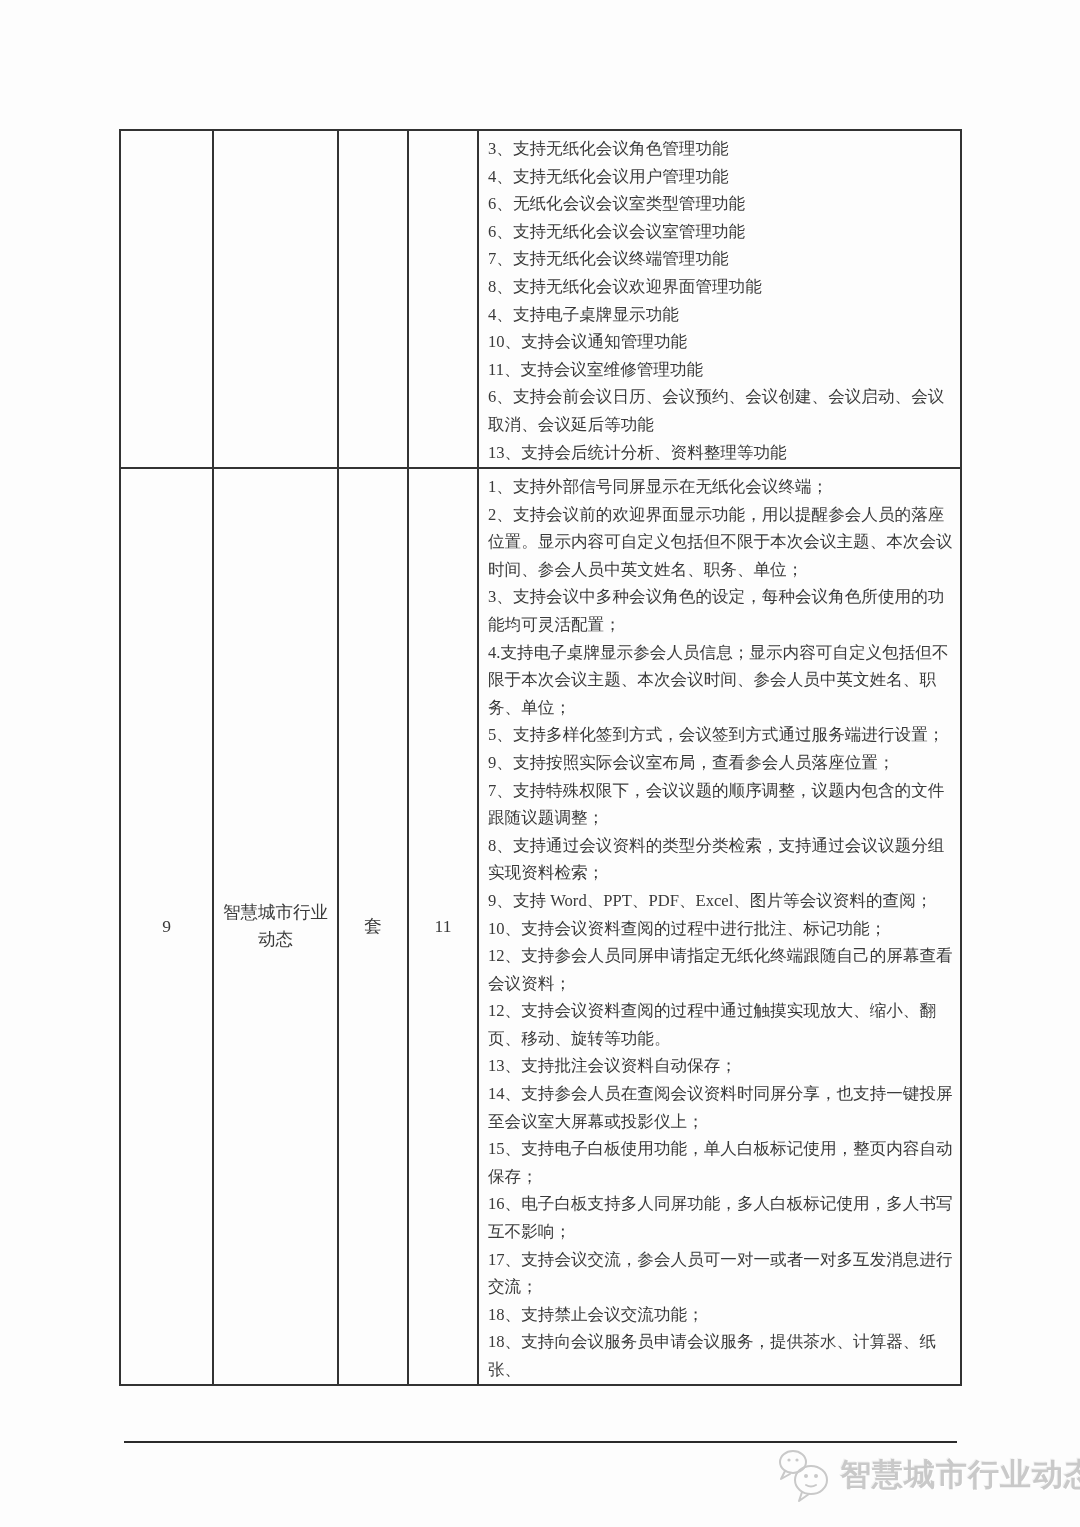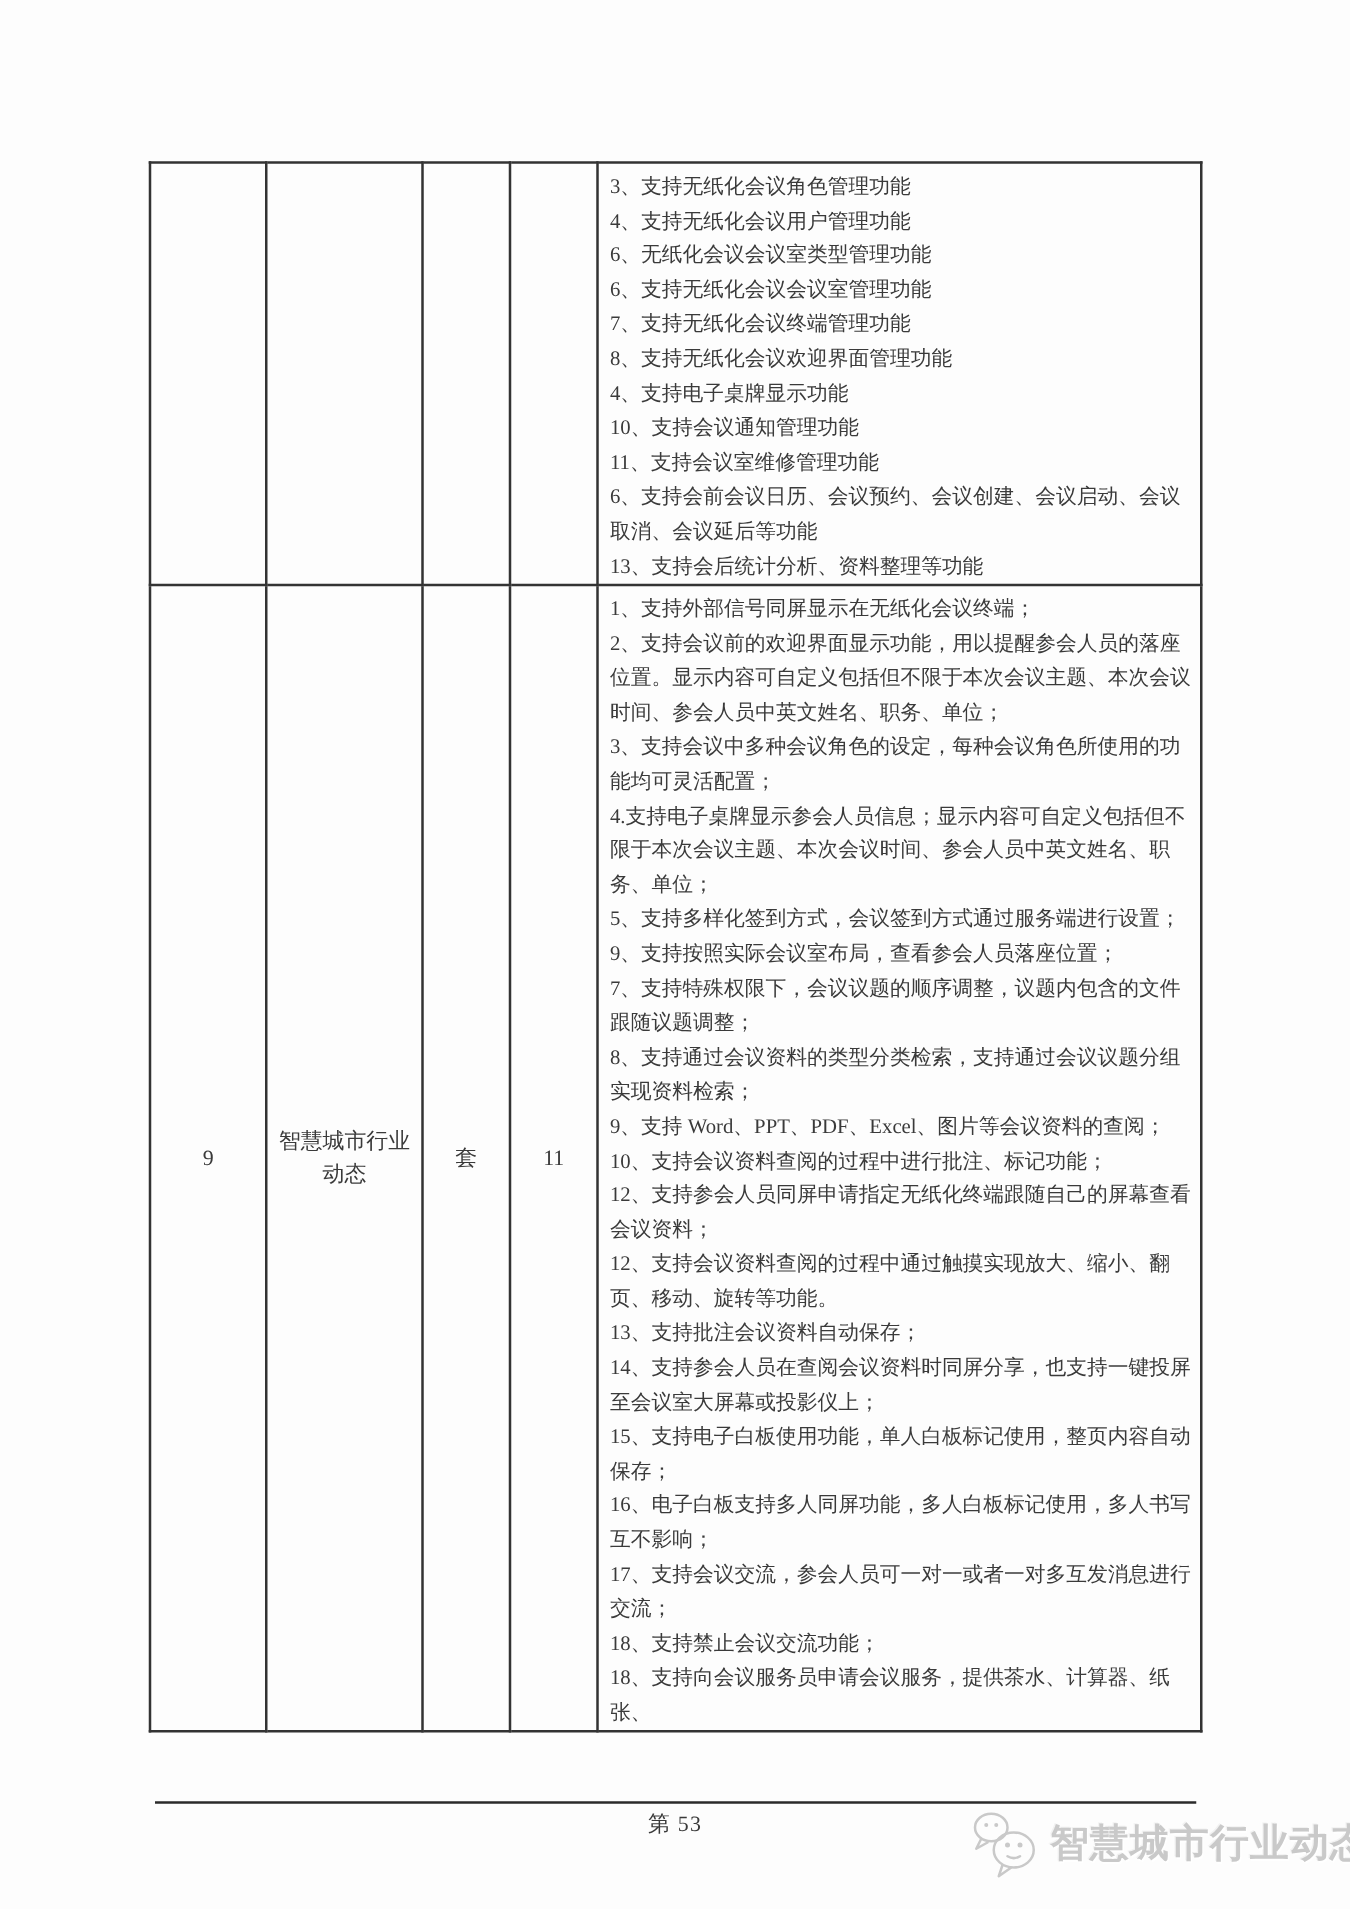--- a/index.html
+++ b/index.html
@@ -154,21 +154,20 @@
             <div class="feat-line">17、支持会议交流，参会人员可一对一或者一对多互发消息进行交流；</div>
             <div class="feat-line">18、支持禁止会议交流功能；</div>
             <div class="feat-line">18、支持向会议服务员申请会议服务，提供茶水、计算器、纸张、</div>
           </td>
     </tr>
   </tbody>
     </table>
 
   <div class="footer-rule"></div>
 
-  <div class="page-number">第 53</div>
 
   <div class="watermark">
     <svg class="watermark-icon" viewBox="0 0 58 56" xmlns="http://www.w3.org/2000/svg">
       <g fill="none" stroke="#c9c9c9" stroke-width="2" stroke-linejoin="round" stroke-linecap="round">
         <ellipse cx="17" cy="15" rx="13" ry="11"></ellipse>
         <path d="M9 24 L5 32 L14 27"></path>
         <ellipse cx="35" cy="33" rx="16" ry="14"></ellipse>
         <path d="M26 45 L23 54 L33 47"></path>
         <path d="M30 38 Q35 41 40 38"></path>
       </g>

